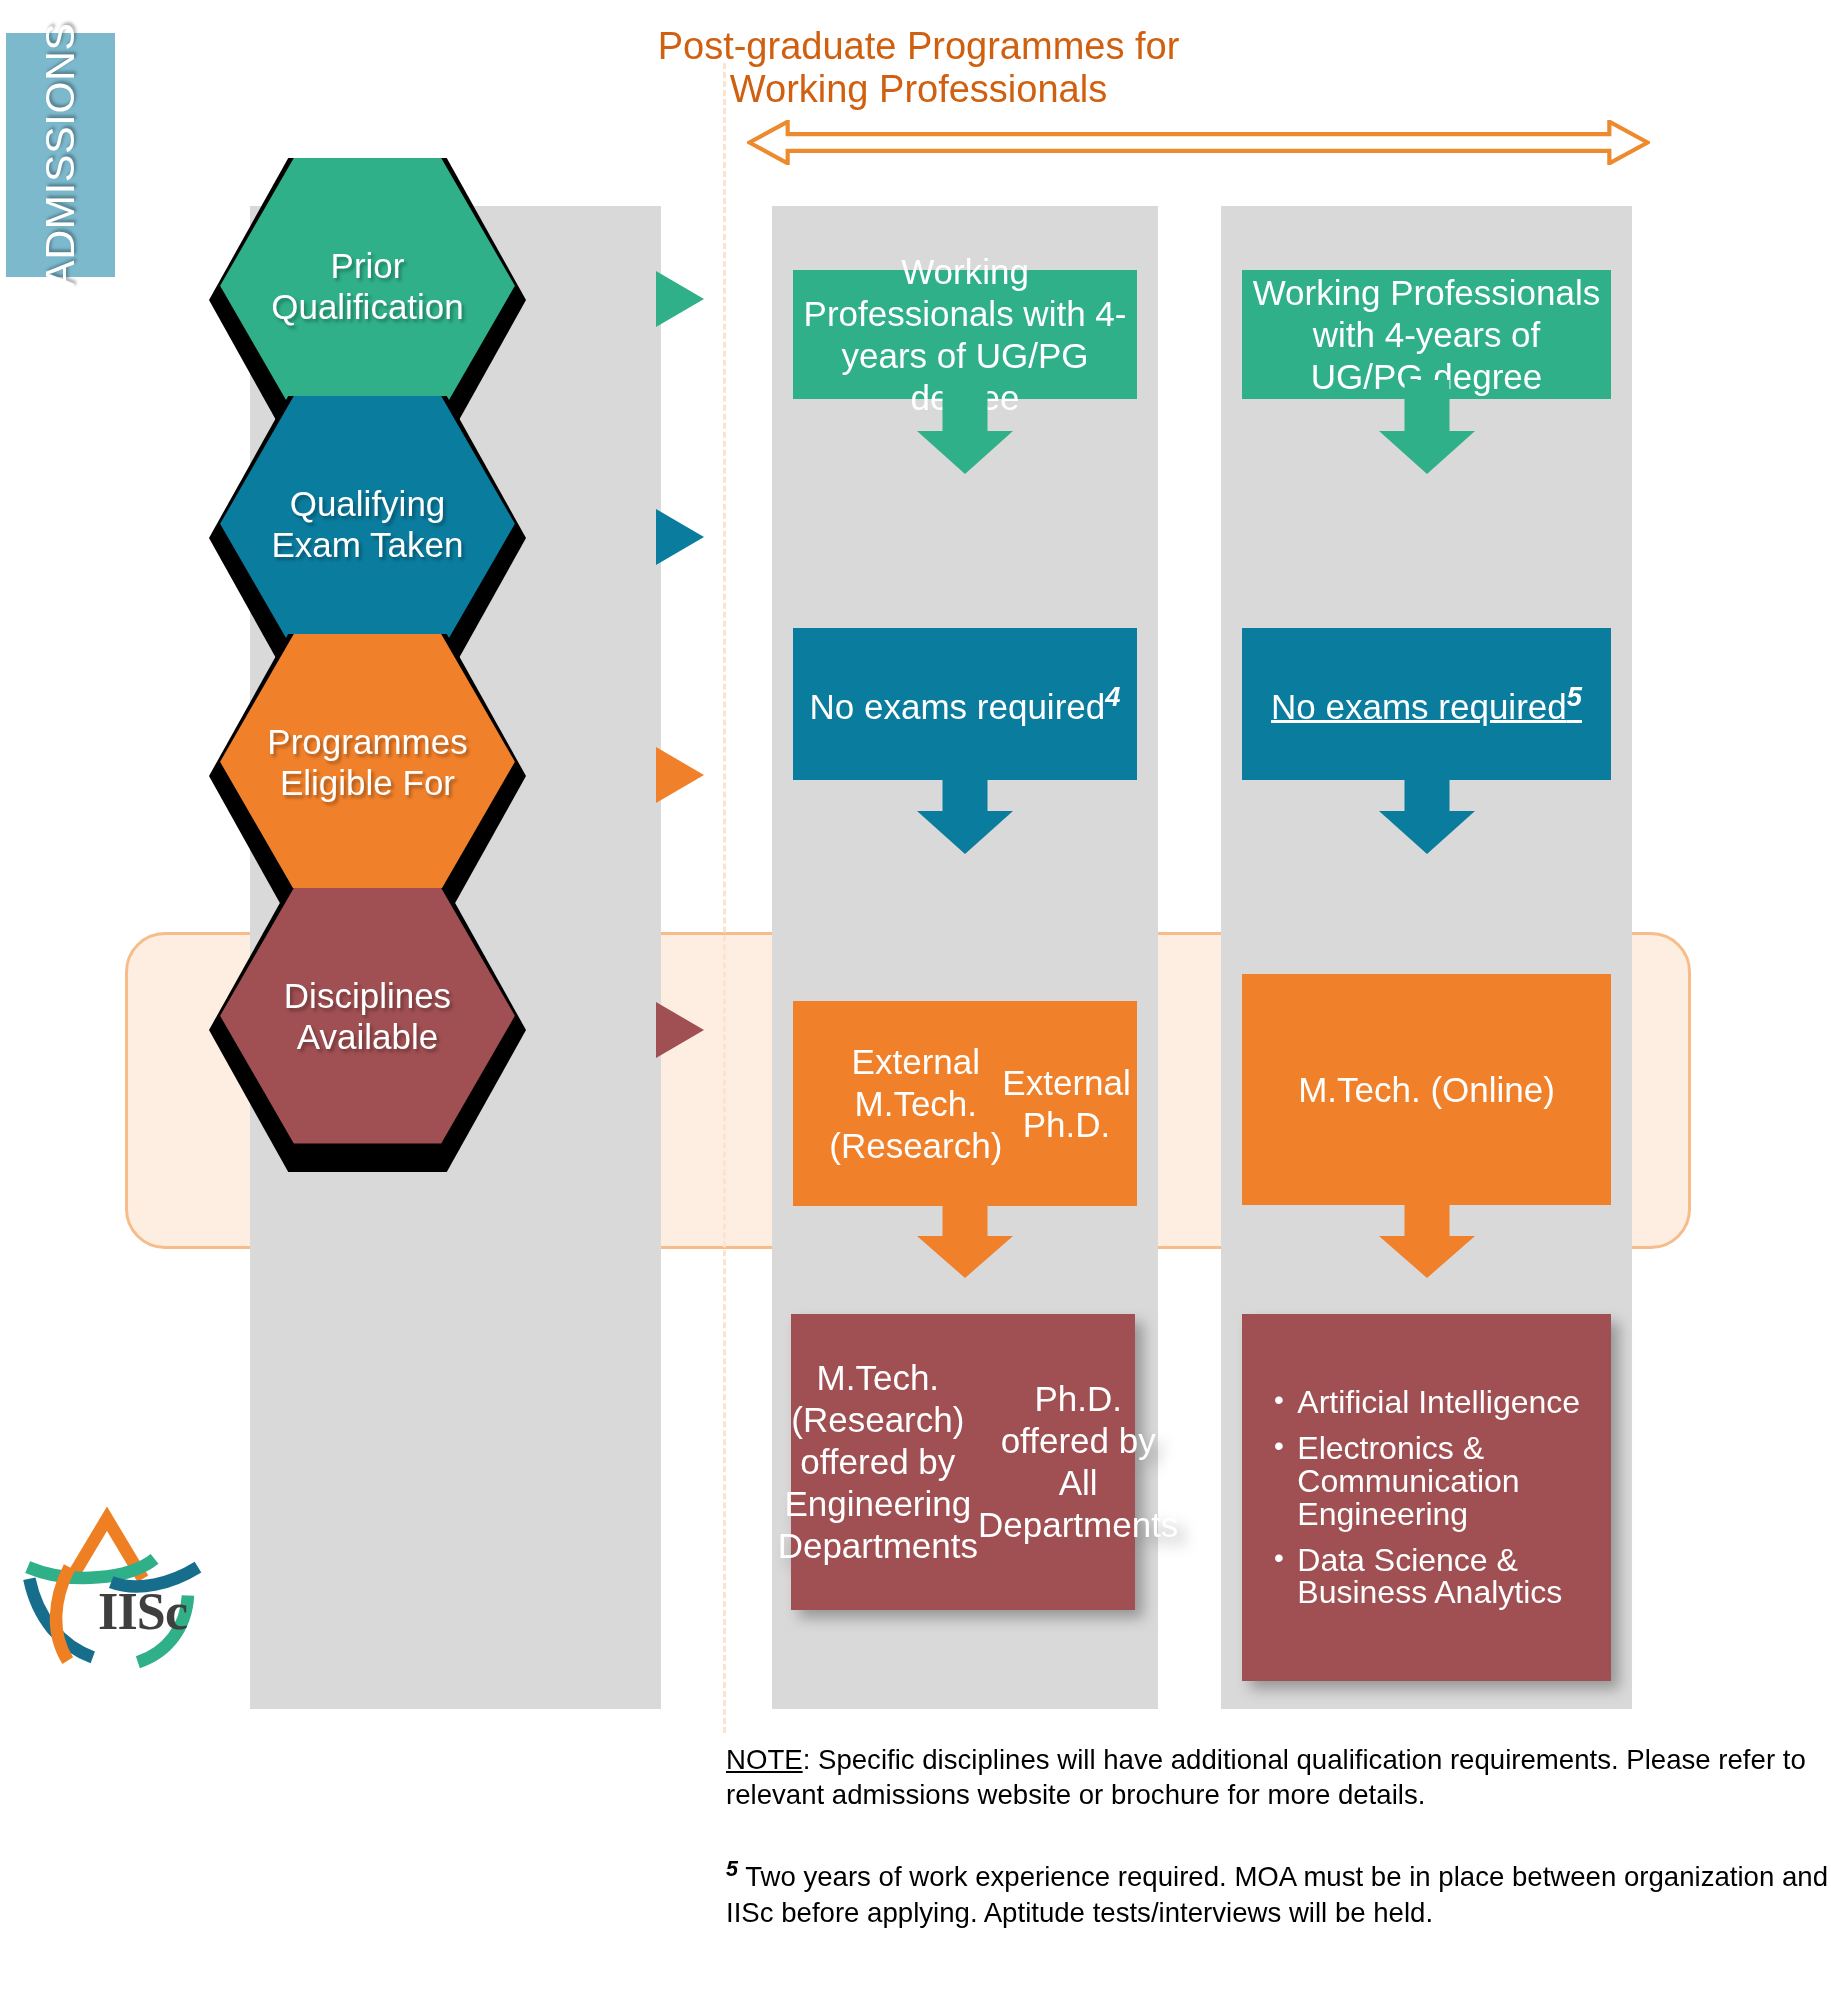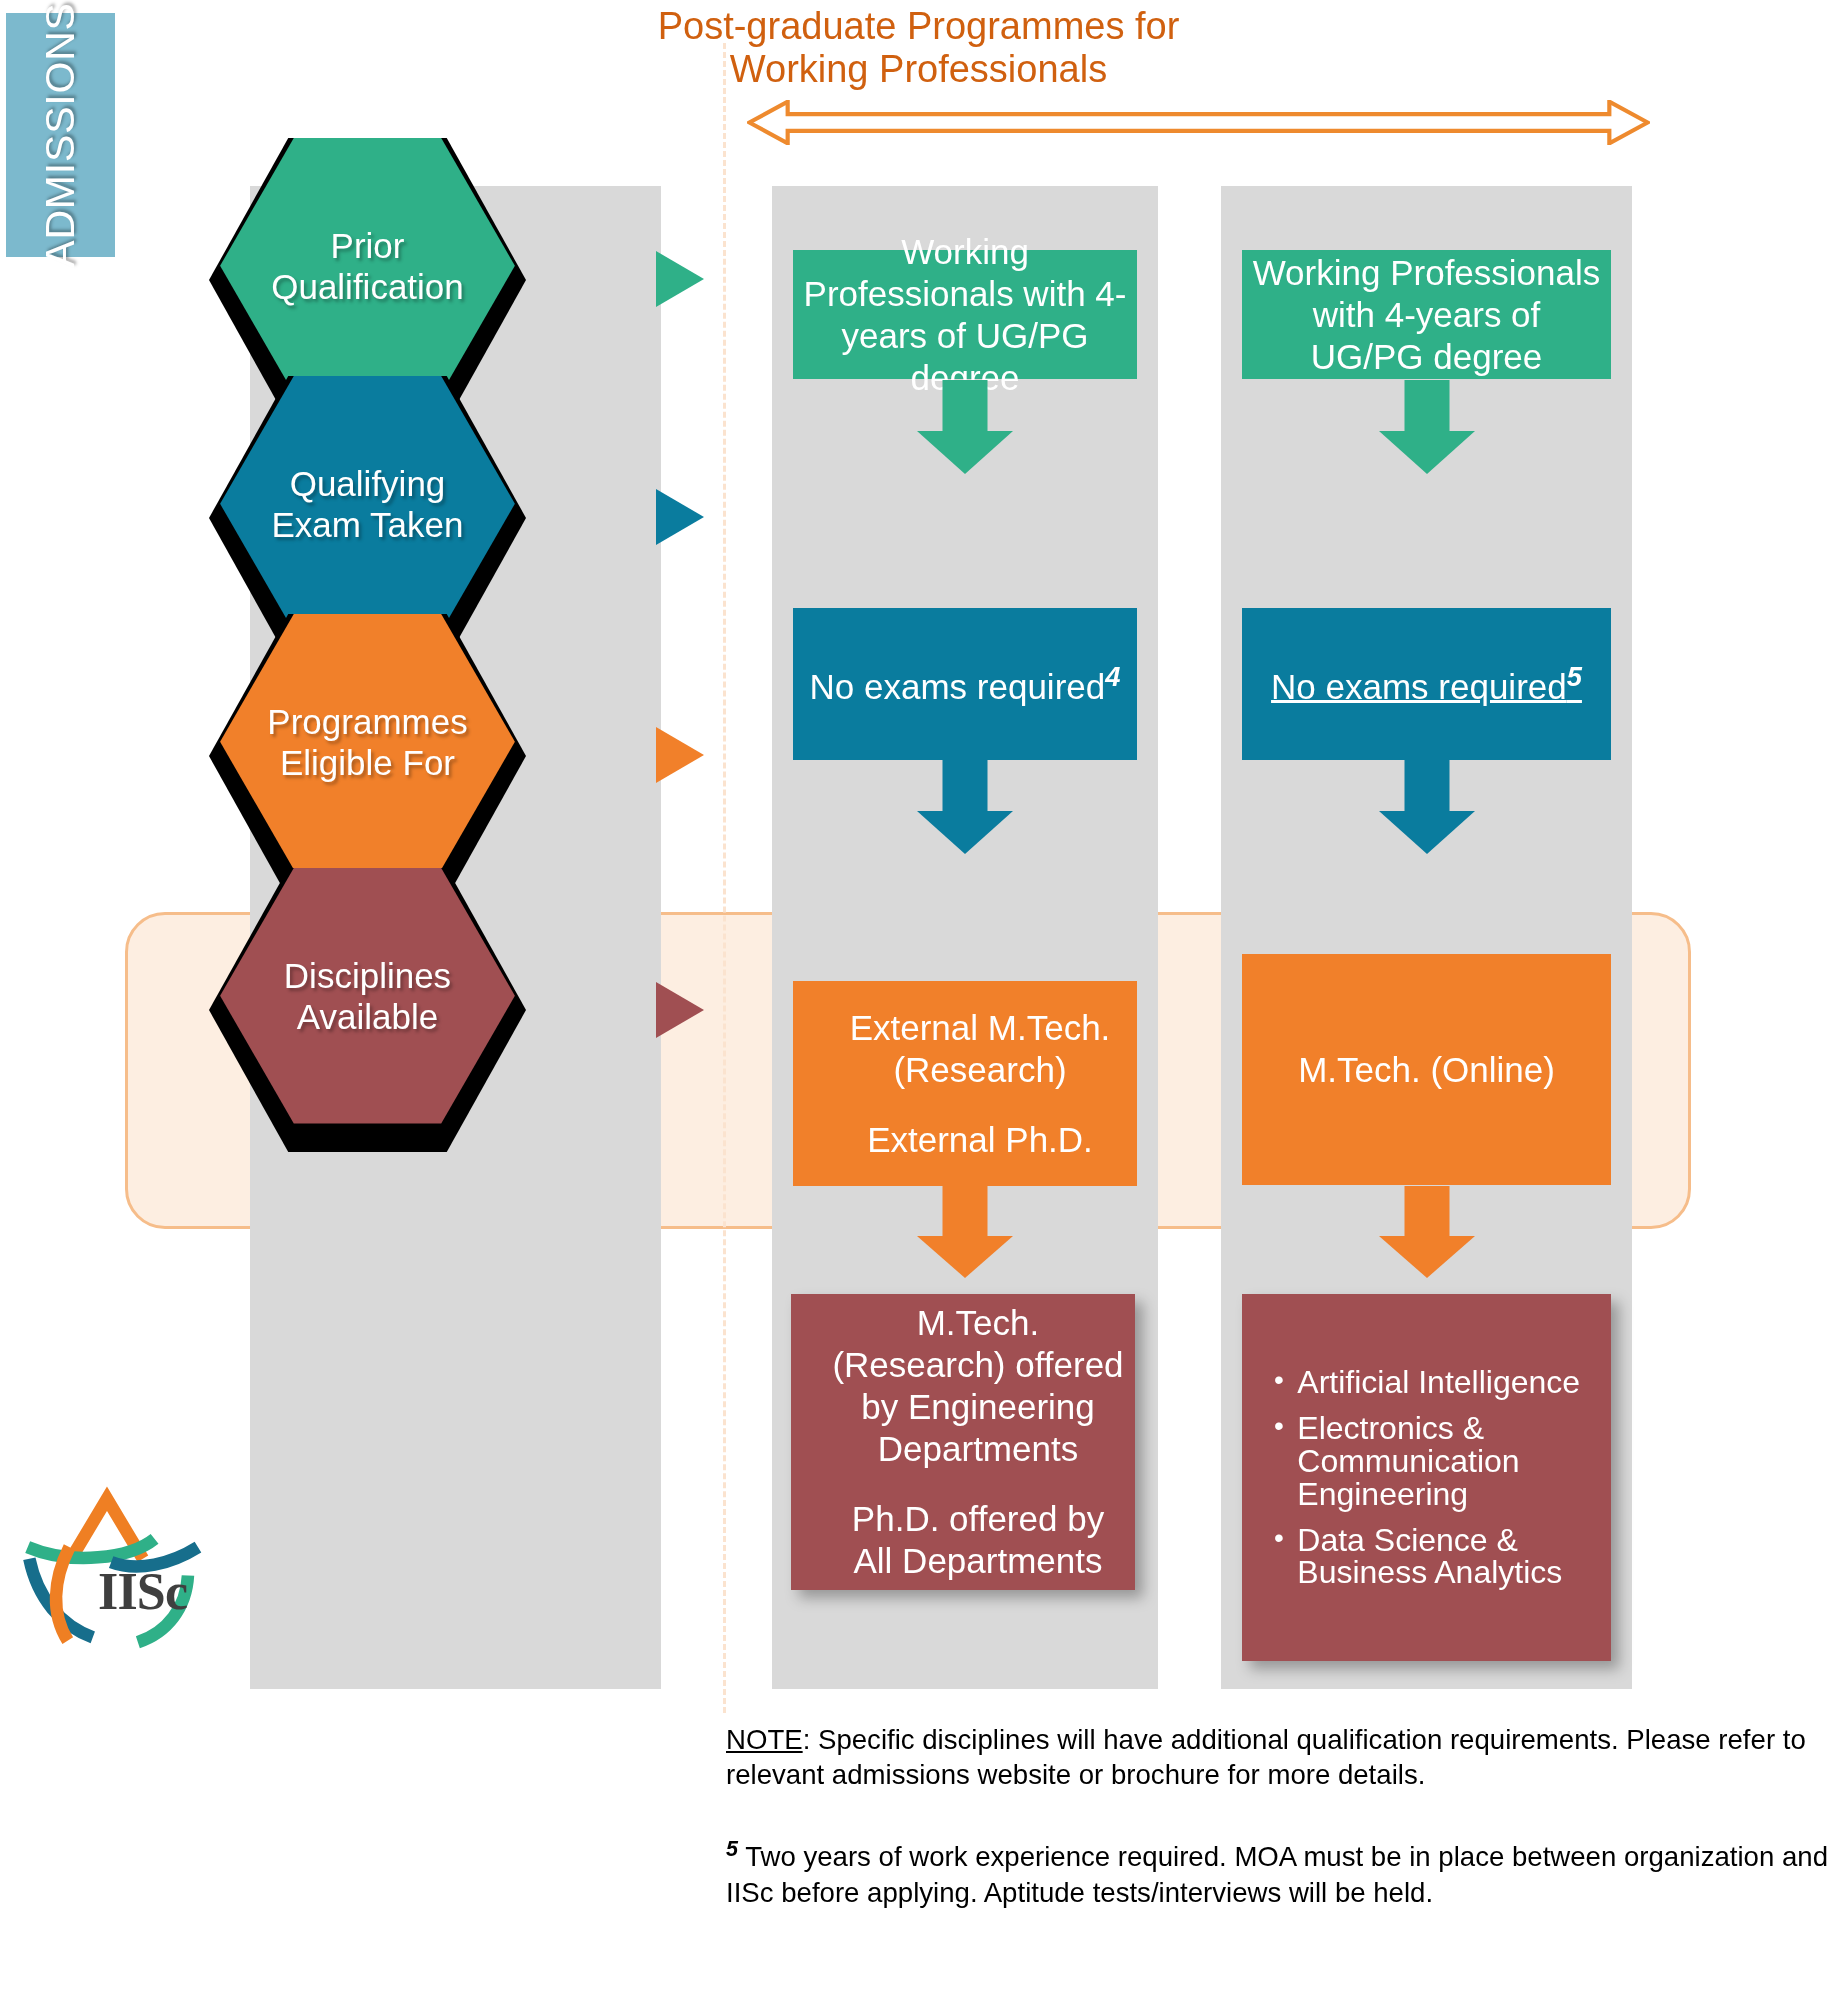--- a/index.html
+++ b/index.html
@@ -1,19 +1,19 @@
 <!DOCTYPE html>
 <html style="font-size:13.4px"><head>
 <meta charset="utf-8">
 <style>
   html,body{margin:0;padding:0;background:#ffffff;}
   body{width:1832px;height:2015px;position:relative;overflow:hidden;
        font-family:"Liberation Sans","DejaVu Sans",sans-serif;}
 
-  .abs{position:absolute;}
+  .abs{position:absolute;margin-top:20px;}
 
   
   #admissions-bar{
     left:5.8px;top:12.5px;width:109px;height:244px;
     background:#7cb9cd;
   }
   #admissions-bar .vtext{
     position:absolute;left:50%;top:50%;
     transform:translate(-50%,-50%) rotate(-90deg);
     white-space:nowrap;
@@ -73,21 +73,21 @@
   
   .tri{width:0;height:0;border-top:28px solid transparent;
        border-bottom:28px solid transparent;}
 
   
   .fbox{
     display:flex;align-items:center;justify-content:center;
     text-align:center;color:#ffffff;line-height:1.2;
     box-sizing:border-box;padding:8.3px 10px;
   }
-  .fbox.lines{flex-direction:column;padding-left:40px;}
+  .fbox.lines{flex-direction:row;padding-left:40px;}
   .fbox .sep{height:28px;}
 
   
   .down-arrow{position:absolute;}
   .down-arrow .stem{position:absolute;left:50%;top:0;transform:translateX(-50%);}
   .down-arrow .head{position:absolute;left:50%;bottom:0;transform:translateX(-50%);
                     width:0;height:0;border-left:48px solid transparent;
                     border-right:48px solid transparent;}
 
   

